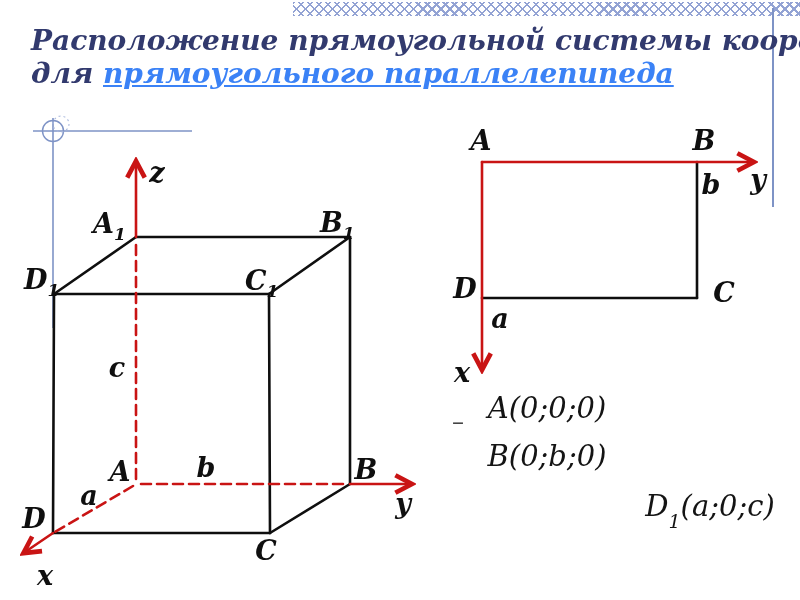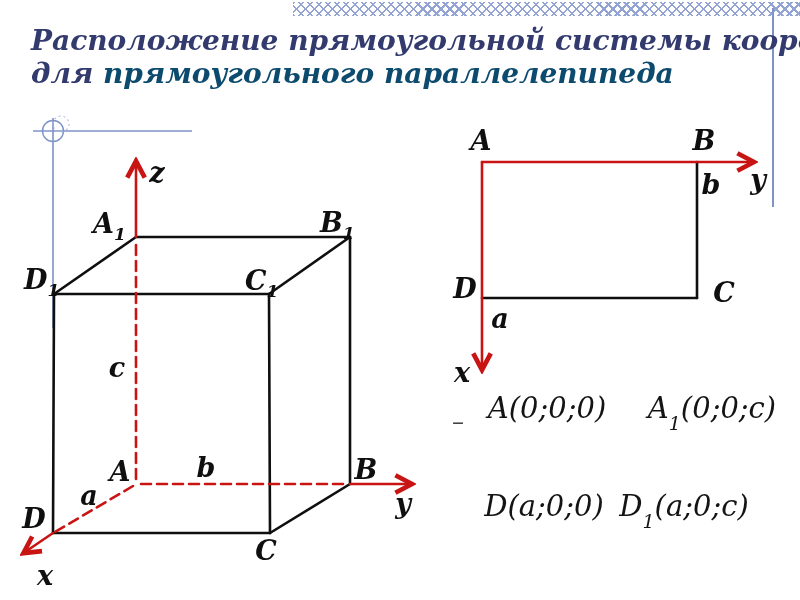--- a/index.html
+++ b/index.html
@@ -18,21 +18,21 @@
   .vrule {
     position:absolute; left:772px; top:8px; width:2px; height:199px;
     background:#7e93c6;
   }
   
   .title {
     position:absolute; left:31px; top:24px; margin:0;
     font-style:italic; font-weight:bold; font-size:28px; line-height:33px;
     color:#323a6e; white-space:nowrap;
   }
-  .title .accent { color:#0c4a6e; }
+  .title .accent { color:#3b82f6;text-decoration:underline; }
   
   .diagram { position:absolute; left:0; top:0; }
   .diagram text {
     font-family:"DejaVu Serif", serif; font-style:italic; font-weight:bold;
     fill:#0f0f0f;
   }
   .lbl   { font-size:27px; }
   .sub   { font-size:17px; }
   
   .coord {
@@ -133,20 +133,19 @@
       <text class="lbl" x="711" y="194" text-anchor="middle">b</text>
       <text class="lbl" x="500" y="328" text-anchor="middle">a</text>
       <text class="lbl" x="758" y="189" text-anchor="middle">y</text>
       <text class="lbl" x="462" y="382" text-anchor="middle">x</text>
     </g>
   </svg>
 
   <span class="mini-dash">–</span>
 
   <div class="coord" style="left:547px; top:391px"><span>A</span><sub></sub><span>(0;0;0)</span></div>
-  <div class="coord" style="left:712px; top:391px"><span>A</span><sub>1</sub><span>(0;0;c)</span></div>
 
+  <div class="coord" style="left:547px; top:439px"><span>B</span><sub></sub><span>(0;b;0)</span></div>
 
-  <div class="coord" style="left:544px; top:489px"><span>D</span><sub></sub><span>(a;0;0)</span></div>
-  <div class="coord" style="left:684px; top:489px"><span>D</span><sub>1</sub><span>(a;0;c)</span></div>
+  <div class="coord" style="left:710px; top:489px"><span>D</span><sub>1</sub><span>(a;0;c)</span></div>
 
 
 </div>
 
 </body></html>

